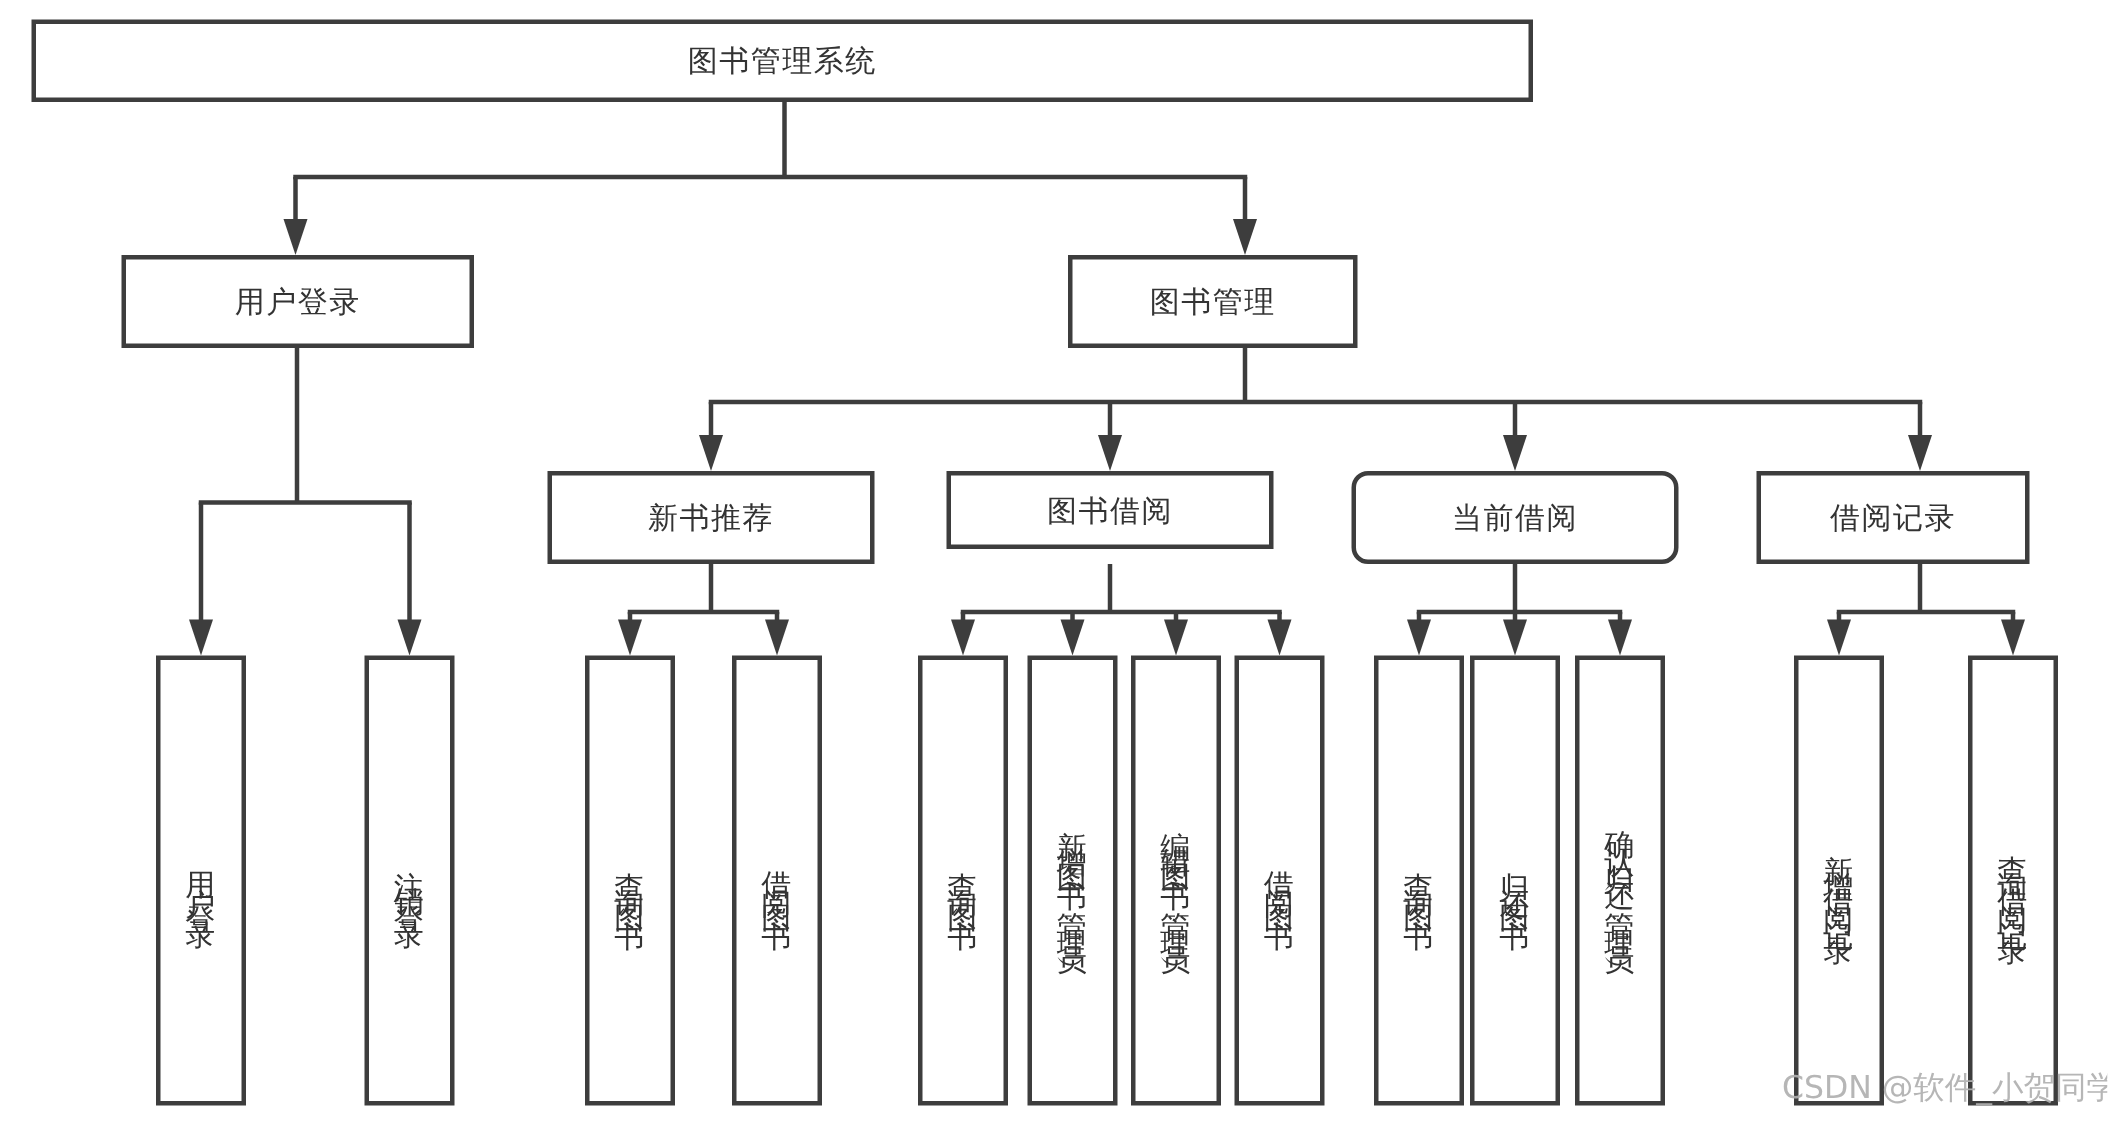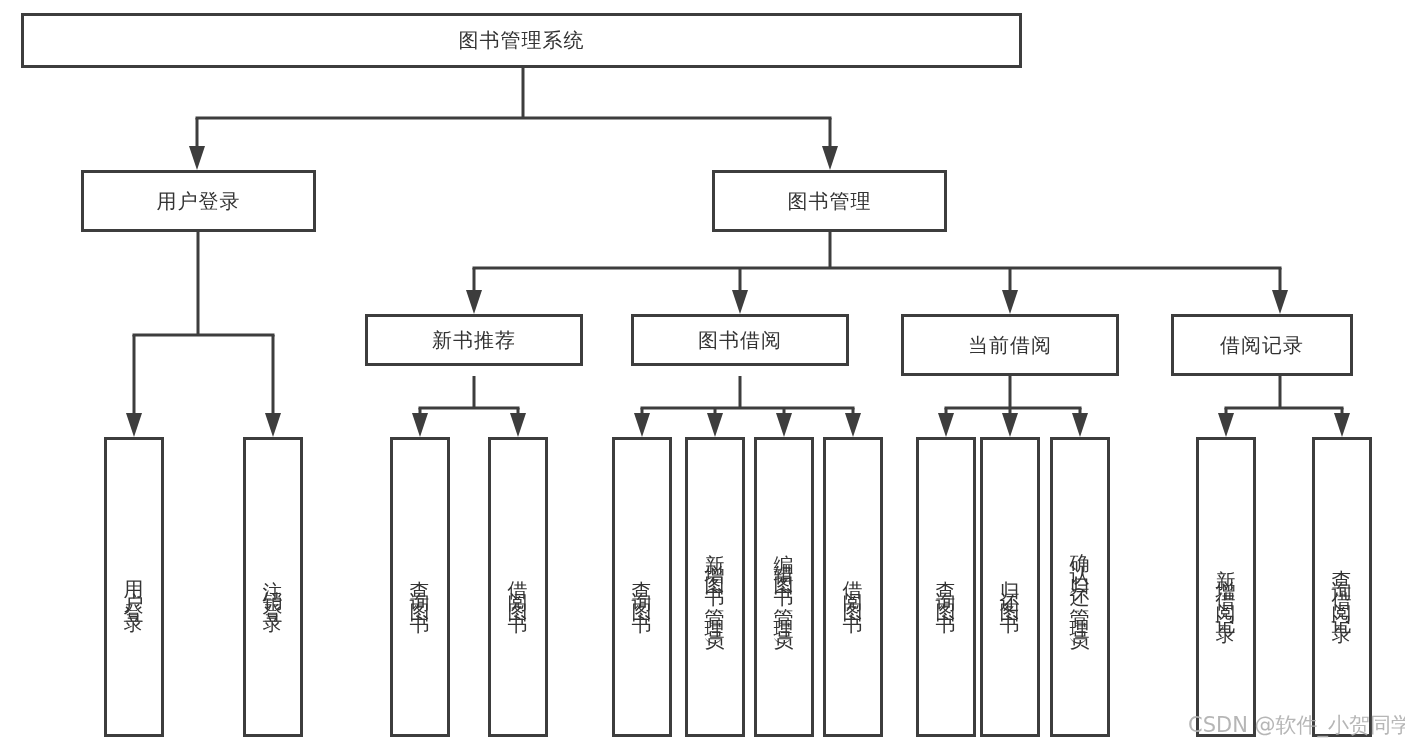--- a/index.html
+++ b/index.html
@@ -137,28 +137,28 @@
       <line x1="1226" y1="408" x2="1226" y2="420"></line>
       <polygon points="1218,413 1234,413 1226,437"></polygon>
       <line x1="1342" y1="408" x2="1342" y2="420"></line>
       <polygon points="1334,413 1350,413 1342,437"></polygon>
     </g>
   </svg>
 
   <div class="node hnode" style="left:21px; top:13px; width:1001px; height:55px;">图书管理系统</div>
 
   <div class="node hnode" style="left:81px; top:170px; width:235px; height:62px;">用户登录</div>
-  <div class="node hnode" style="left:712px; top:170px; width:235px; height:62px;">图书管理</div>
+  <div class="node hnode" style="left:712px; top:170px; width:193px; height:62px;">图书管理</div>
 
   <div class="node vnode" style="left:104px; top:437px; width:60px; height:300px;">用户登录</div>
   <div class="node vnode" style="left:243px; top:437px; width:60px; height:300px;">注销登录</div>
 
-  <div class="node hnode" style="left:365px; top:314px; width:218px; height:52px;">新书推荐</div>
+  <div class="node hnode" style="left:365px; top:314px; width:218px; height:62px;">新书推荐</div>
   <div class="node hnode" style="left:631px; top:314px; width:218px; height:52px;">图书借阅</div>
-  <div class="node hnode" style="left:901px; top:314px; width:218px; height:62px;">当前借阅</div>
+  <div class="node hnode" style="left:901px; top:314px; width:218px; height:62px;border-radius:11px;">当前借阅</div>
   <div class="node hnode" style="left:1171px; top:314px; width:182px; height:62px;">借阅记录</div>
 
   <div class="node vnode" style="left:390px; top:437px; width:60px; height:300px;">查询图书</div>
   <div class="node vnode" style="left:488px; top:437px; width:60px; height:300px;">借阅图书</div>
 
   <div class="node vnode" style="left:612px; top:437px; width:60px; height:300px;">查询图书</div>
   <div class="node vnode" style="left:685px; top:437px; width:60px; height:300px;">新增图书（管理员）</div>
   <div class="node vnode" style="left:754px; top:437px; width:60px; height:300px;">编辑图书（管理员）</div>
   <div class="node vnode" style="left:823px; top:437px; width:60px; height:300px;">借阅图书</div>
 

